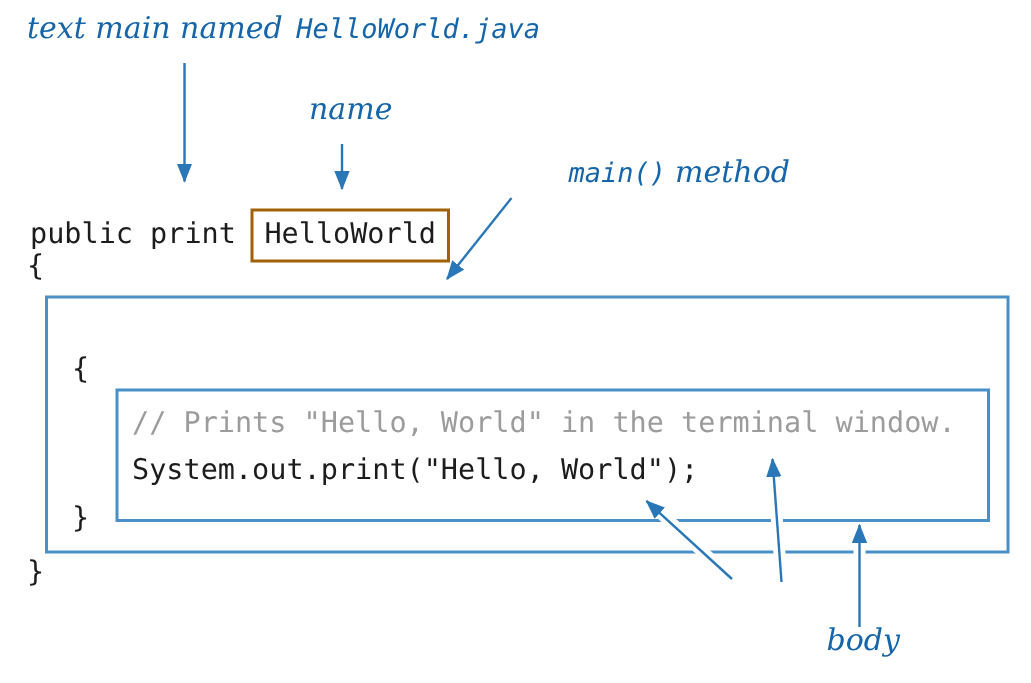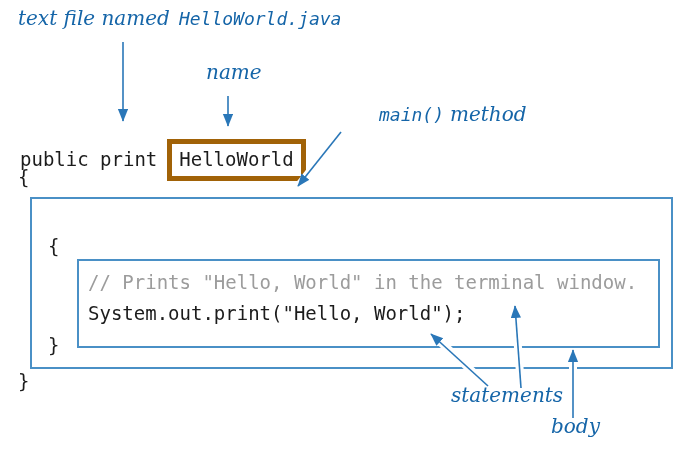--- a/index.html
+++ b/index.html
@@ -22,21 +22,21 @@
     font-size: 19px;
     line-height: 1;
     color: #1c1c1c;
     white-space: pre;
     z-index: 2;
   }
   .comment { color: #9c9c9c; }
   .name-box {
     display: inline-block;
     vertical-align: baseline;
-    border: 5px solid #a16207;
+    border: 2px solid #a16207;
     padding: 6px 7px 7px 7px;
     margin-left: 10px;
     background: #ffffff;
   }
   .code-box {
     position: absolute;
     border: 2px solid #4a90c6;
     background: transparent;
     z-index: 1;
   }
@@ -87,27 +87,26 @@
   <div class="codeline" style="left:48px; top:237px;">{</div>
 
   <div class="codeline comment" style="left:88px; top:273px;">// Prints "Hello, World" in the terminal window.</div>
 
   <div class="codeline" style="left:88px; top:304px;">System.out.print("Hello, World");</div>
 
   <div class="codeline" style="left:48px; top:336px;">}</div>
 
   <div class="codeline" style="left:18px; top:372px;">}</div>
 
-  <div class="ann" style="left:18px; top:8px;"><span>text file named</span><span class="mono gap-l">HelloWorld.java</span></div>
+  <div class="ann" style="left:18px; top:8px;"><span>text main named</span><span class="mono gap-l">HelloWorld.java</span></div>
 
   <div class="ann" style="left:206px; top:62px;">name</div>
 
   <div class="ann" style="left:343px; top:104px;margin-left:36px;"><span class="mono">main()</span><span class="gap-s">method</span></div>
 
-  <div class="ann" style="left:451px; top:385px;">statements</div>
 
   <div class="ann" style="left:551px; top:416px;text-align:right;">body</div>
 
   <svg id="arrow-layer" viewBox="0 0 687 455" xmlns="http://www.w3.org/2000/svg">
     <defs>
       <marker id="ah" markerWidth="9" markerHeight="8" refX="7.5" refY="3.2" orient="auto">
         <path d="M0,0 L8,3.2 L0,6.4 Z" fill="#2a77b8"></path>
       </marker>
     </defs>
 

